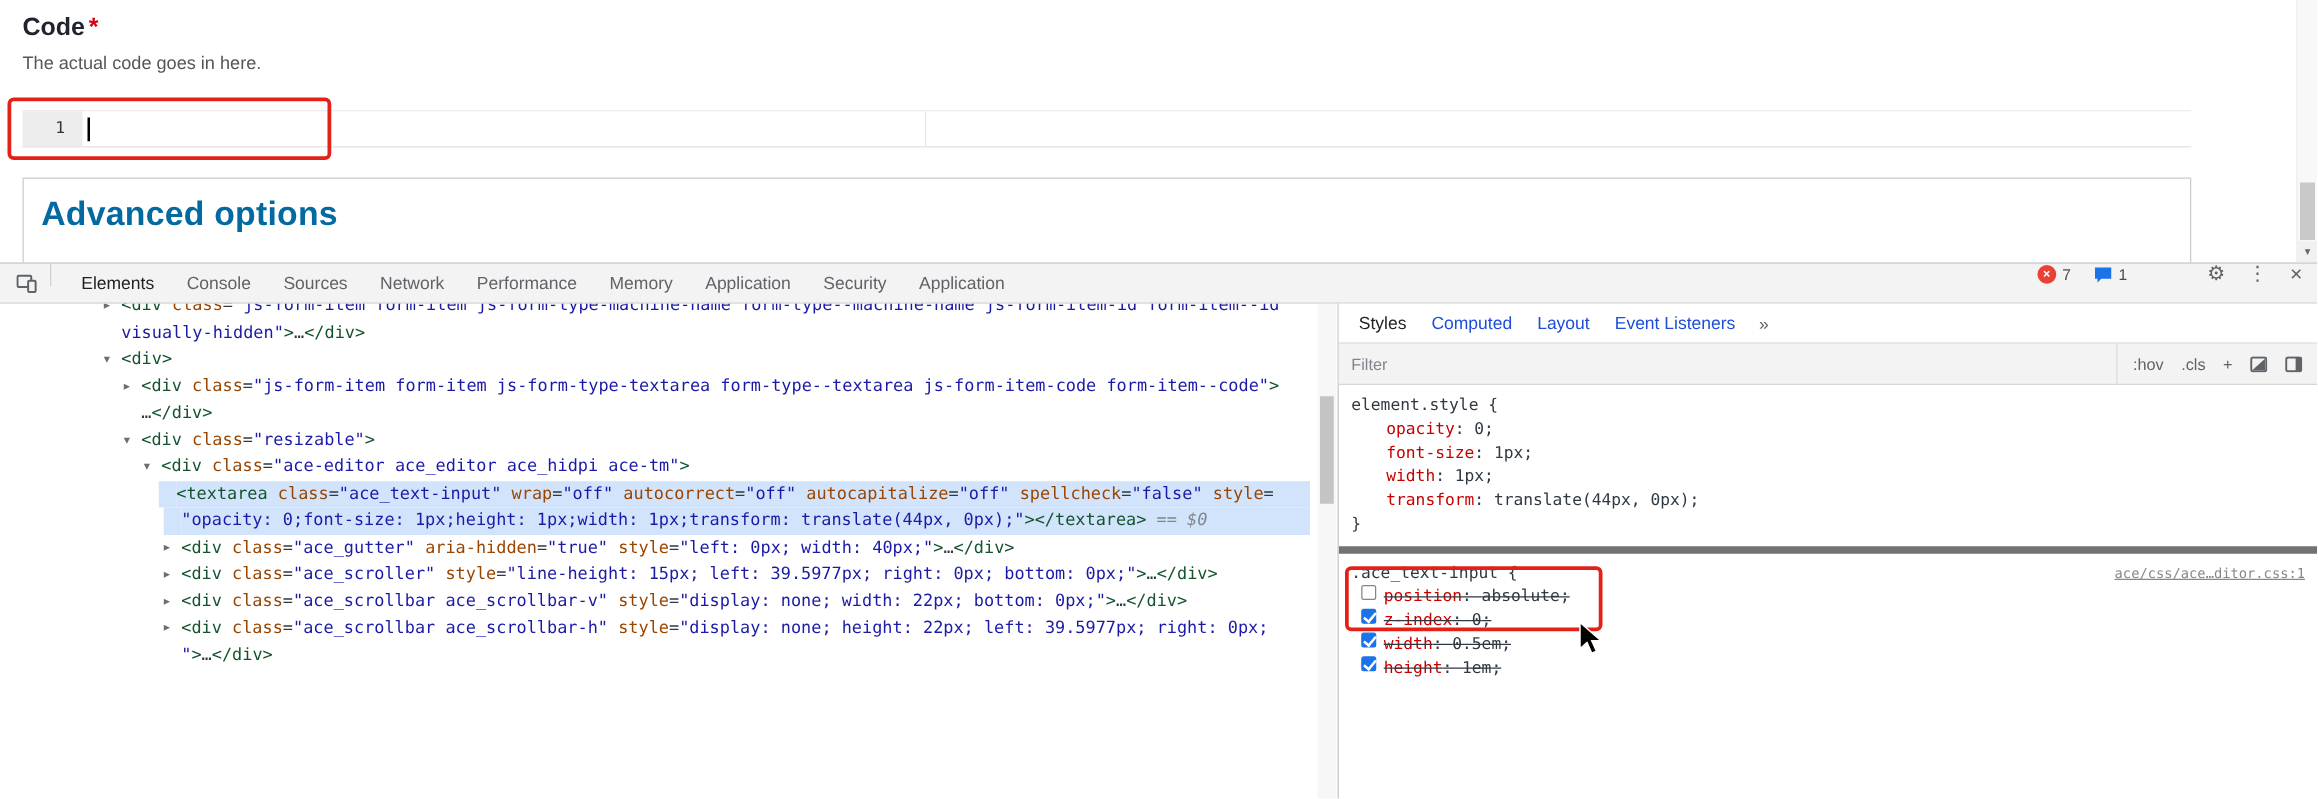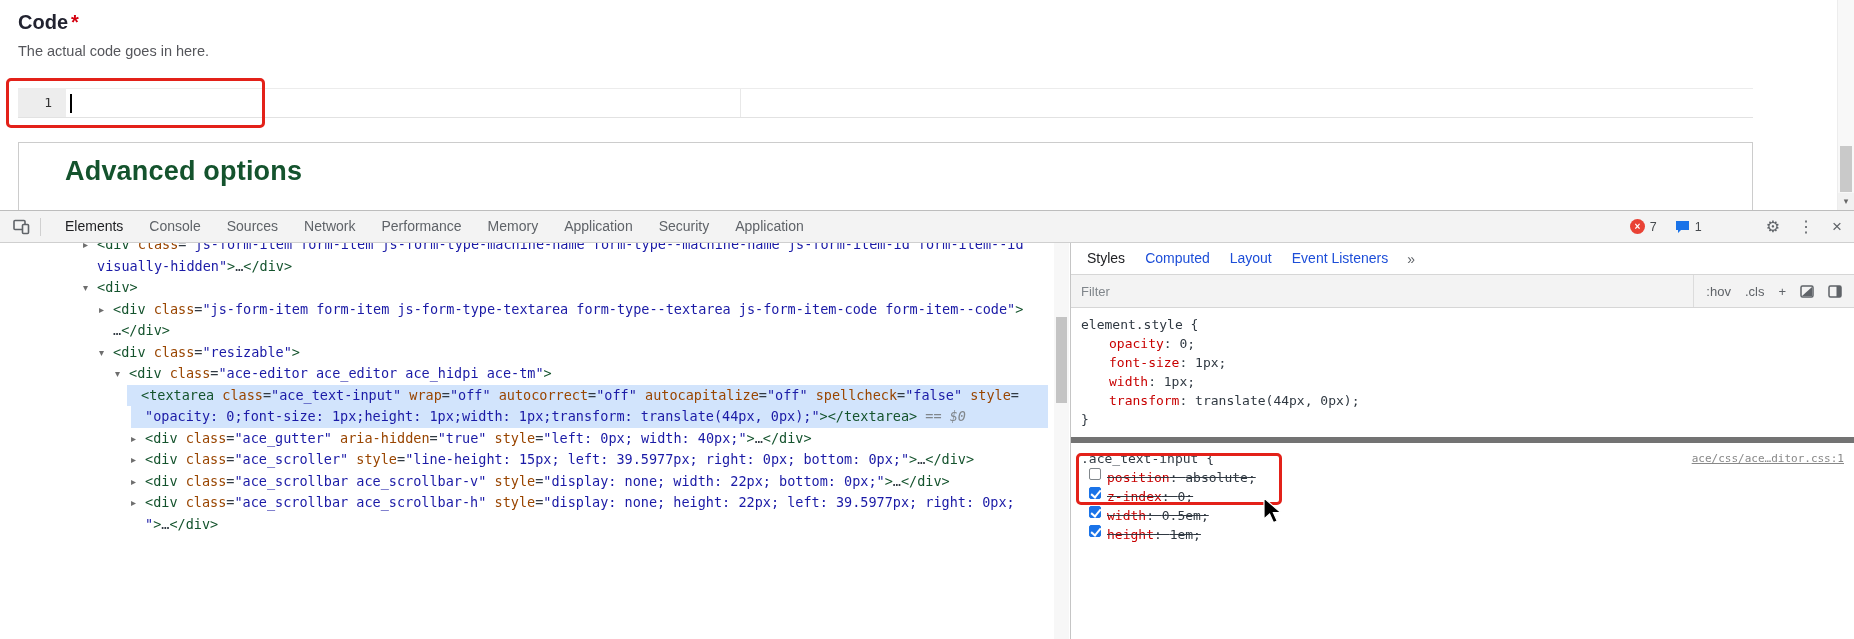--- a/index.html
+++ b/index.html
@@ -19,31 +19,31 @@
               font:13px "DejaVu Sans Mono","Liberation Mono",monospace;text-align:right;
               padding-right:14px;line-height:28px}
   .ace-cursor{position:absolute;left:52px;top:5px;width:2px;height:19px;background:#000}
   .ace-print-margin{position:absolute;left:722px;top:0;width:1px;height:100%;background:#e8e8e8}
 
   .annot{position:absolute;border:3px solid #e32119;border-radius:5px;pointer-events:none;z-index:40;background:transparent}
   .annot-editor{left:6px;top:78px;width:259px;height:50px}
   .annot-styles{left:1076px;top:453px;width:206px;height:52px}
 
   .adv-panel{position:absolute;left:18px;top:142px;width:1735px;height:90px;border:1px solid #cccccc;background:#fff}
-  .adv-title{margin:13px 0 0 46px;font-size:27px;font-weight:700;color:#14532d;letter-spacing:.2px}
+  .adv-title{margin:13px 0 0 14px;font-size:27px;font-weight:700;color:#0369a1;letter-spacing:.2px}
 
   .page-scrollbar{position:absolute;right:0;top:0;width:17px;height:210px;background:#f8f8f8;border-left:1px solid #ededed}
   .ps-thumb{position:absolute;left:2px;right:2px;top:146px;height:46px;background:#c9c9c9}
   .ps-btn{position:absolute;left:0;right:0;bottom:0;height:17px;background:#f1f1f1;color:#666;
           font-size:9px;text-align:center;line-height:17px}
 
   
   .devtools{position:absolute;left:0;top:210px;width:1854px;height:429px;background:#fff;border-top:1px solid #bdbdbd}
   .dt-toolbar{position:absolute;left:0;top:0;right:0;height:32px;background:#f3f3f3;
-              border-bottom:1px solid #cfcfcf;display:flex;align-items:center}
+              border-bottom:1px solid #cfcfcf;display:flex;align-items:flex-start}
   .device-btn{width:32px;height:31px;display:flex;align-items:center;justify-content:center;margin-left:5px}
   .tb-sep{width:1px;height:18px;background:#d0d0d0;margin:0 3px}
   .dt-tabs{display:flex;height:100%;margin-left:8px}
   .dt-tab{padding:0 13px;line-height:31px;font-size:14px;color:#5f6368;cursor:default;white-space:nowrap}
   .dt-tab.sel{color:#202124}
   .dt-right{margin-left:auto;display:flex;align-items:center;gap:18px;padding-right:12px}
   .badge{display:flex;align-items:center;gap:5px;font-size:12.5px;color:#474b4f}
   .err-ic{width:15px;height:15px;border-radius:50%;background:#e94235;color:#fff;font-size:10px;
           line-height:15px;text-align:center;font-weight:700}
   .spacer{width:28px;height:1px}

